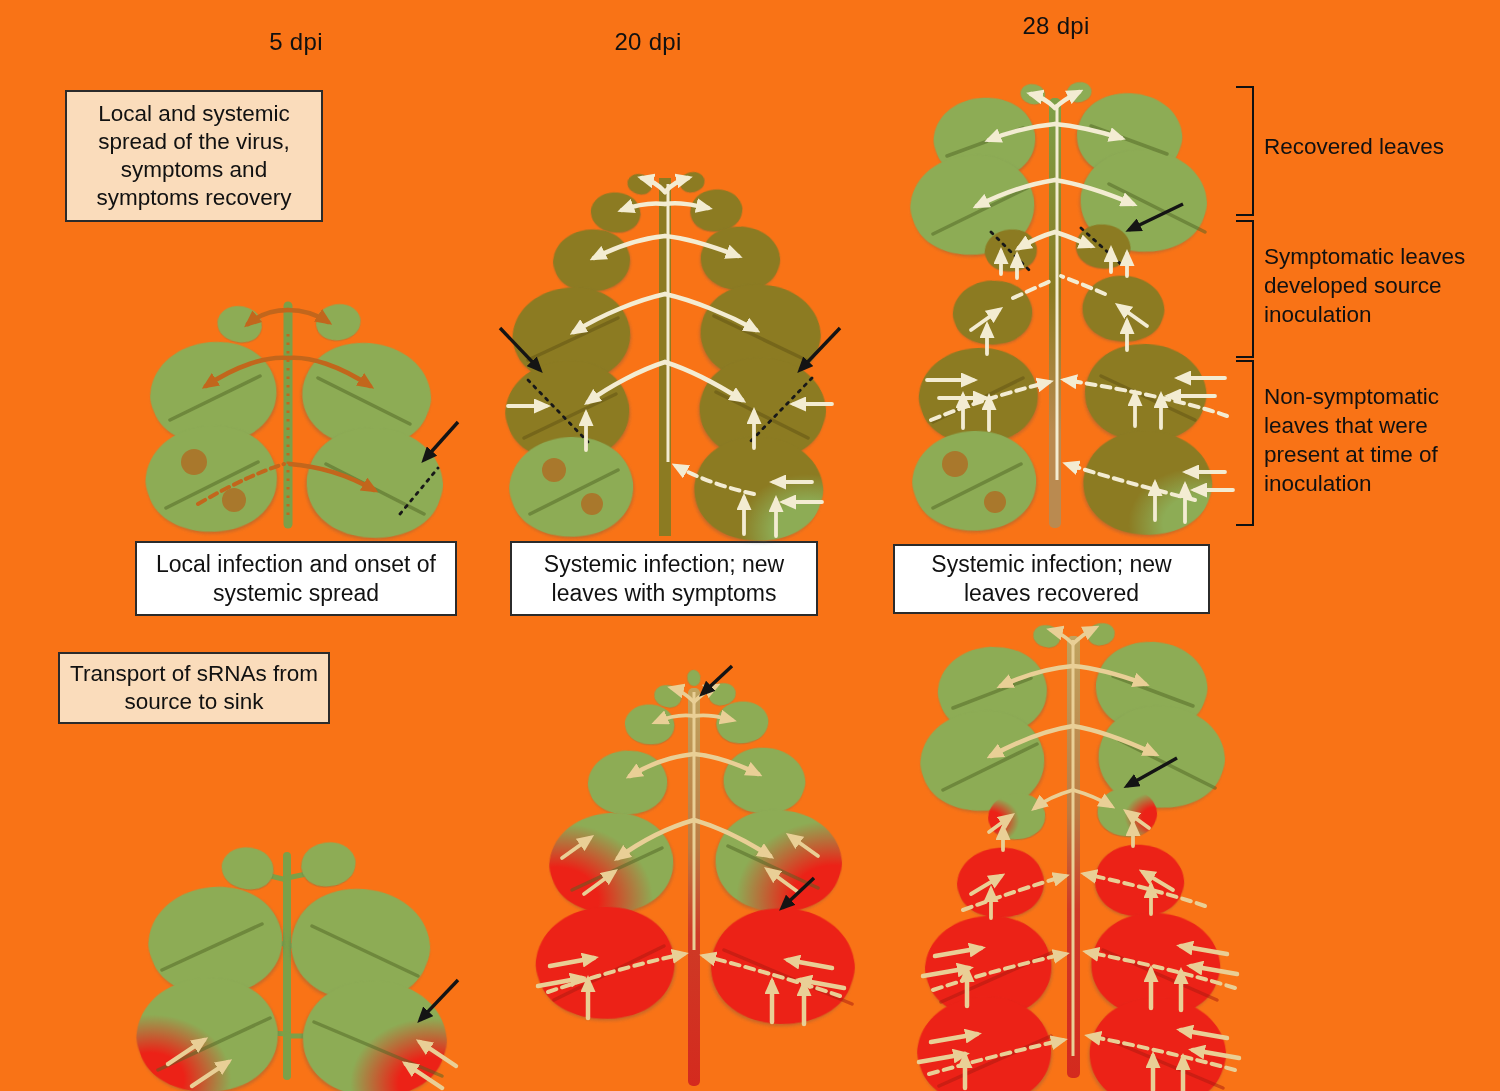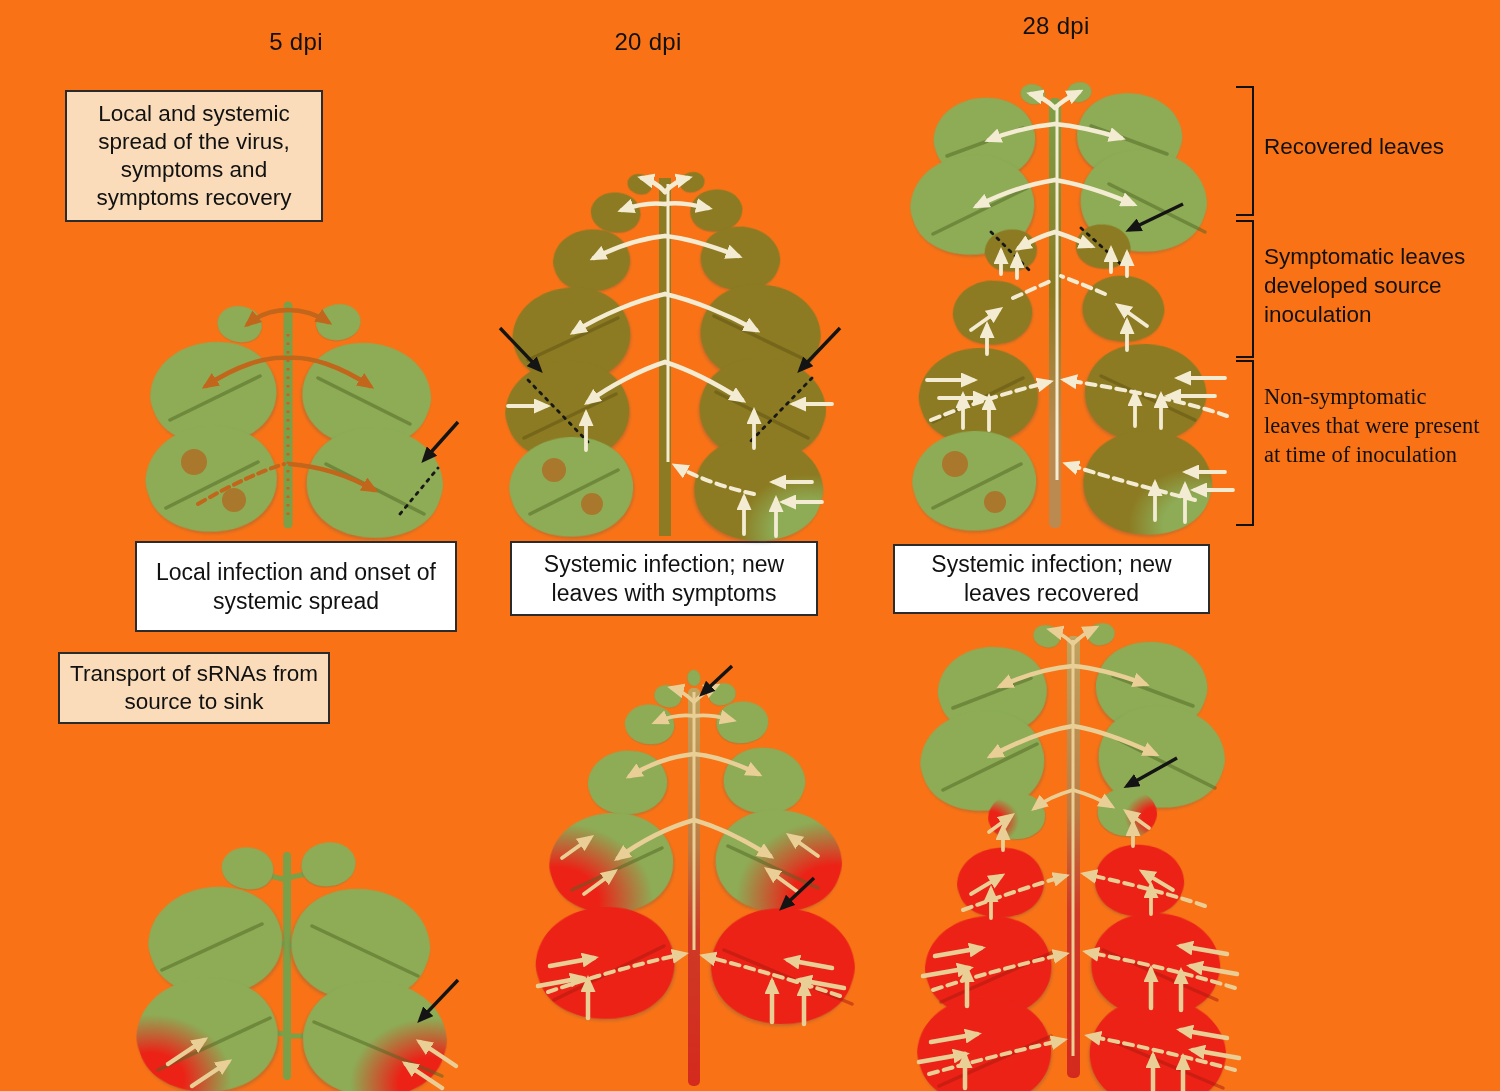--- a/index.html
+++ b/index.html
@@ -40,30 +40,30 @@
 
 <div class="canvas">
 
   <div class="abs colhead" style="left:226px;top:28px;">5 dpi</div>
   <div class="abs colhead" style="left:578px;top:28px;">20 dpi</div>
   <div class="abs colhead" style="left:986px;top:12px;">28 dpi</div>
 
   <div class="abs peachbox" style="left:65px;top:90px;width:258px;height:132px;">Local and systemic spread of the virus, symptoms and symptoms recovery</div>
   <div class="abs peachbox" style="left:58px;top:652px;width:272px;height:72px;">Transport of sRNAs from source to sink</div>
 
-  <div class="abs whitebox" style="left:135px;top:541px;width:322px;height:91px;">Local infection and onset of systemic spread</div>
+  <div class="abs whitebox" style="left:135px;top:541px;width:322px;height:75px;">Local infection and onset of systemic spread</div>
   <div class="abs whitebox" style="left:510px;top:541px;width:308px;height:75px;">Systemic infection; new leaves with symptoms</div>
   <div class="abs whitebox" style="left:893px;top:544px;width:317px;height:70px;">Systemic infection; new leaves recovered</div>
 
   <div class="abs bracket" style="left:1236px;top:86px;height:126px;"></div>
   <div class="abs bracket" style="left:1236px;top:220px;height:134px;"></div>
   <div class="abs bracket" style="left:1236px;top:360px;height:162px;"></div>
   <div class="abs grouplabel" style="left:1264px;top:132px;width:215px;">Recovered leaves</div>
   <div class="abs grouplabel" style="left:1264px;top:242px;width:212px;">Symptomatic leaves developed source inoculation</div>
-  <div class="abs grouplabel" style="left:1264px;top:382px;width:218px;font-family:Liberation Serif, serif;">Non-symptomatic leaves that were present at time of inoculation</div>
+  <div class="abs grouplabel" style="left:1264px;top:382px;width:218px;">Non-symptomatic leaves that were present at time of inoculation</div>
 
   <svg width="0" height="0" class="abs">
     <defs>
       <path id="leaf" d="M-62,-6 C-56,-34 -28,-50 2,-49 C34,-48 58,-30 61,-2 C63,24 44,46 12,50 C-18,54 -50,42 -59,18 C-62,9 -64,2 -62,-6 Z"></path>
       <marker id="mO" markerUnits="userSpaceOnUse" markerWidth="17" markerHeight="15" refX="12" refY="7.5" orient="auto">
           <path d="M0,0 L17,7.5 L0,15 Z" style="fill:var(--arrow-orange)"></path>
         </marker>
       <marker id="mC" markerUnits="userSpaceOnUse" markerWidth="17" markerHeight="15" refX="12" refY="7.5" orient="auto">
           <path d="M0,0 L17,7.5 L0,15 Z" style="fill:var(--arrow-cream)"></path>
         </marker>

